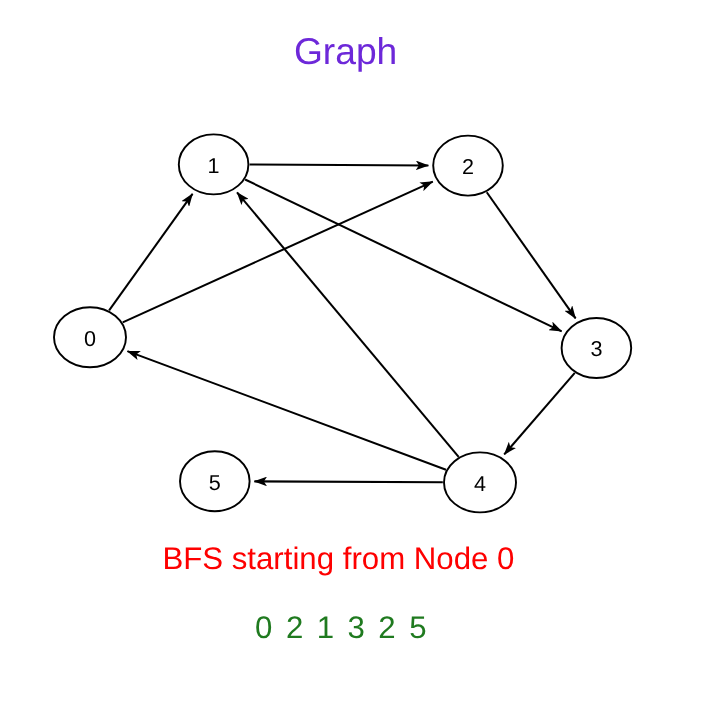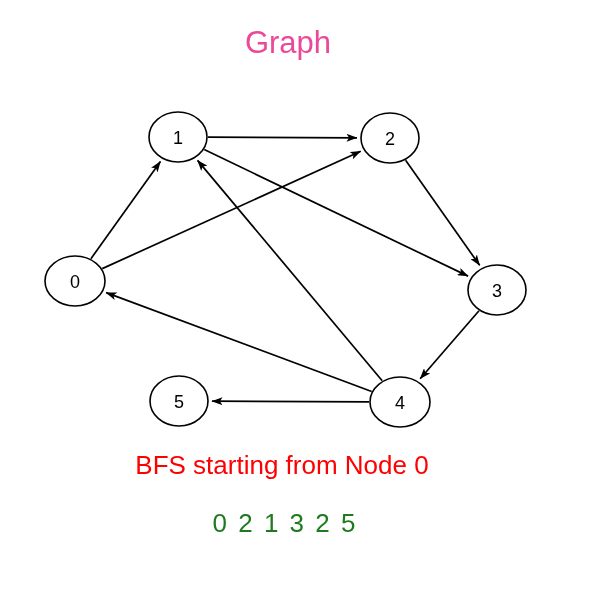--- a/index.html
+++ b/index.html
@@ -14,21 +14,21 @@
     background: #ffffff;
     overflow: hidden;
     font-family: "Liberation Sans", sans-serif;
   }
   #title {
     position: absolute;
     left: 0;
     top: 26px;
     width: 576px;
     text-align: center;
-    color: #ec4899;
+    color: #6d28d9;
     font-size: 31px;
     font-family: "Liberation Sans", sans-serif;
     line-height: 34px;
     white-space: nowrap;
   }
   #caption {
     position: absolute;
     left: 0;
     top: 450px;
     width: 564px;

